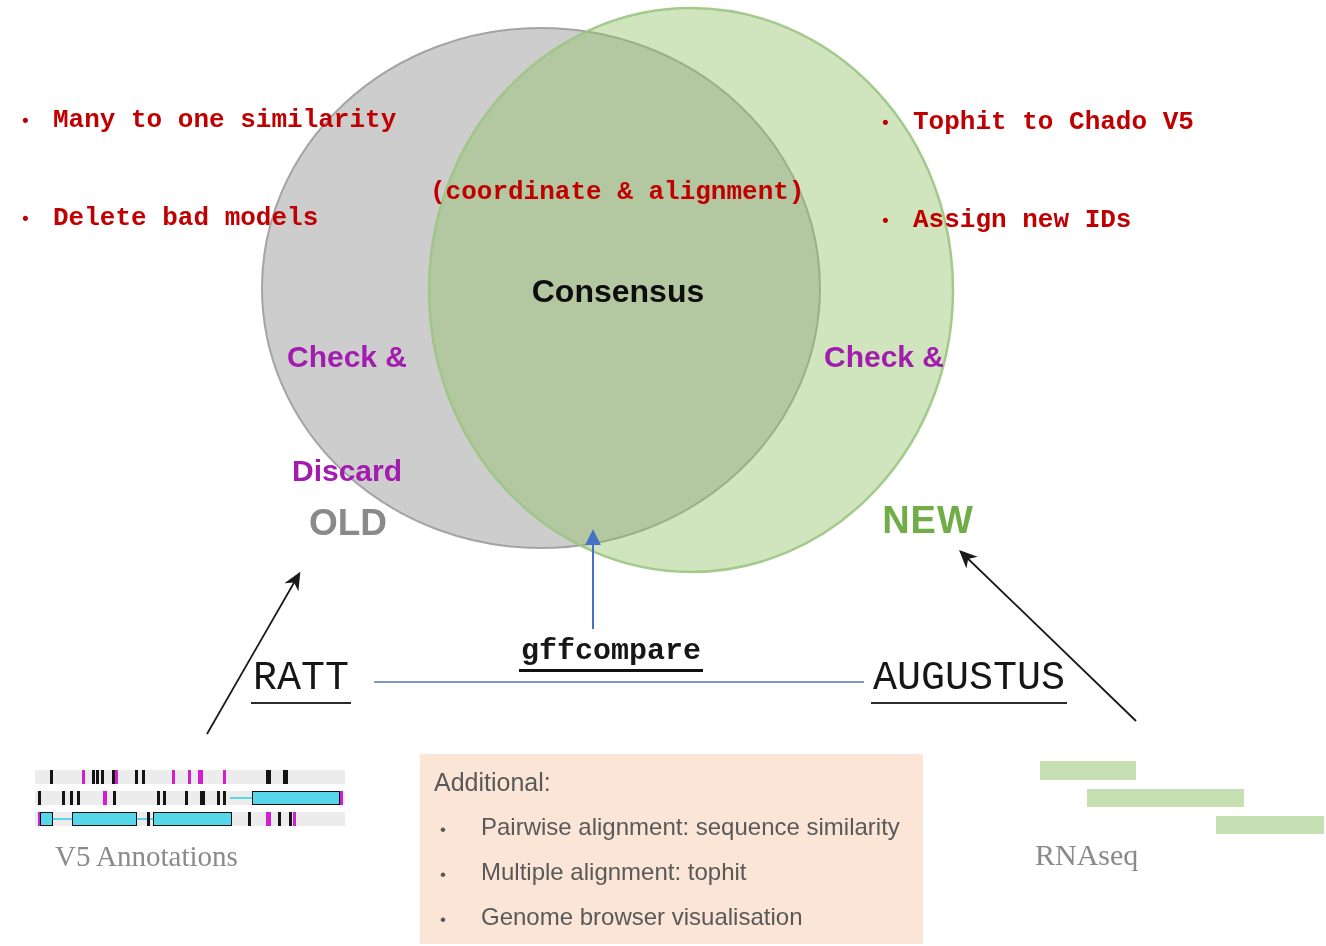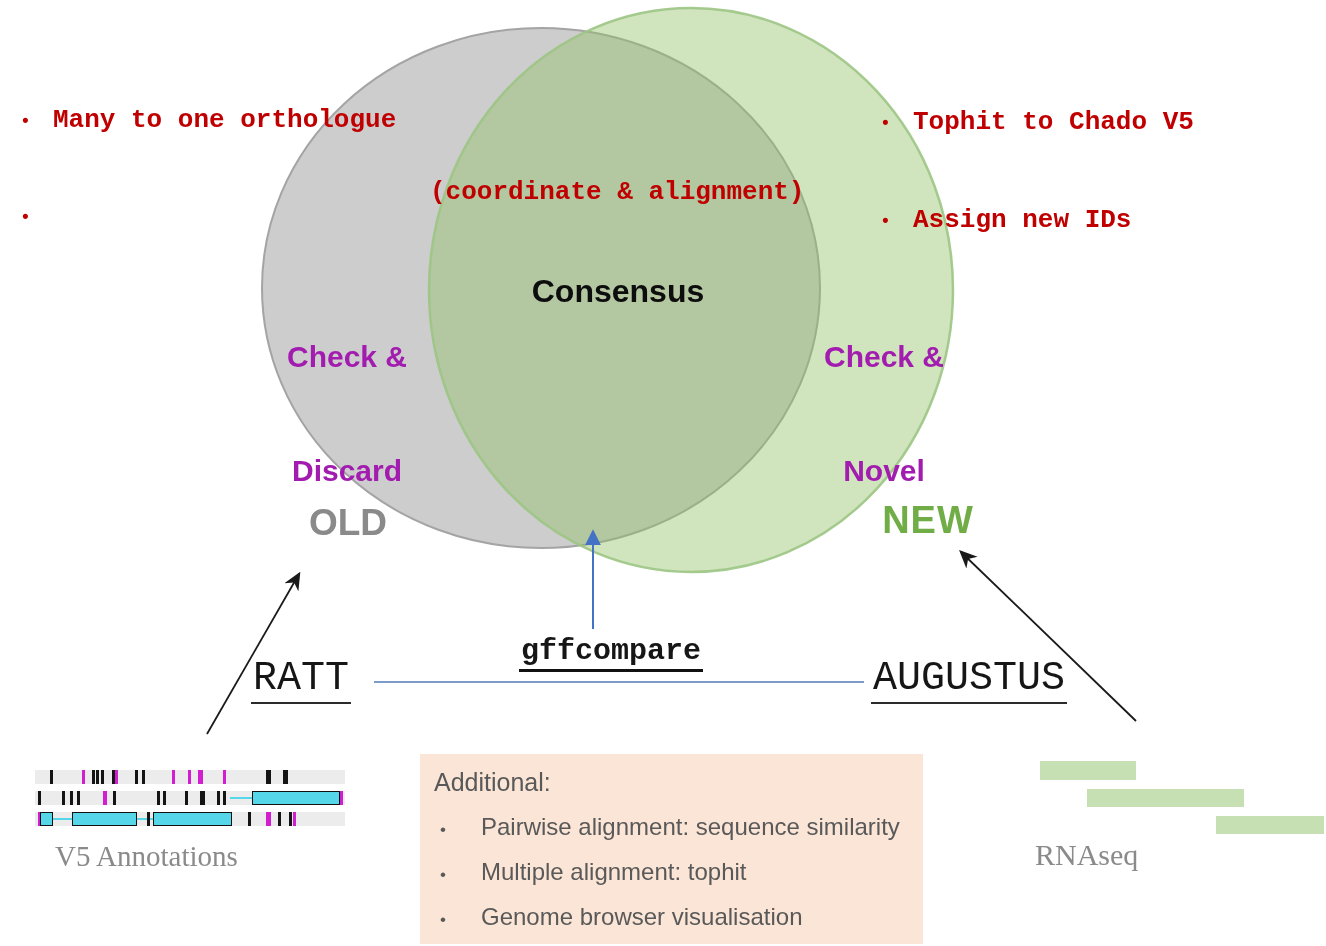--- a/index.html
+++ b/index.html
@@ -53,24 +53,25 @@
     <ellipse class="ellipse-new" cx="691" cy="290" rx="262" ry="282"></ellipse>
     <line class="connector" x1="374" y1="682" x2="864" y2="682"></line>
     <line class="arrow-blue" x1="593" y1="629" x2="593" y2="534" marker-end="url(#ah-b)"></line>
     <line class="arrow-black" x1="207" y1="734" x2="299" y2="574" marker-end="url(#ah-k)"></line>
     <line class="arrow-black" x1="1136" y1="721" x2="961" y2="552" marker-end="url(#ah-k)"></line>
   </svg>
 
   <div class="txt mono-red abs" style="left:20px;top:40px;">
     <div class="note-row">
       <span class="bullet">•</span>
-      <span>Many to one orthologue</span>
+      <span>Many to one similarity</span>
     </div>
     <div class="note-row">
       <span class="bullet">•</span>
+      <span>Delete bad models</span>
     </div>
   </div>
 
   <div class="txt mono-red abs" style="left:880px;top:42px;">
     <div class="note-row">
       <span class="bullet">•</span>
       <span>Tophit to Chado V5</span>
     </div>
     <div class="note-row">
       <span class="bullet">•</span>
@@ -80,21 +81,20 @@
 
   <div class="txt mono-red" style="left:430px;top:176px;width:380px;text-align:left;">(coordinate &amp; alignment)</div>
 
   <div class="txt region" style="left:247px;top:262px;width:200px;">
     <div>Check &amp;</div>
     <div>Discard</div>
   </div>
   <div class="txt consensus" style="left:508px;top:273px;width:220px;">Consensus</div>
   <div class="txt region" style="left:784px;top:262px;width:200px;">
     <div>Check &amp;</div>
-    <div>Novel</div>
   </div>
 
   <div class="txt old-label" style="left:298px;top:502px;width:100px;">OLD</div>
   <div class="txt new-label" style="left:866px;top:499px;width:124px;">NEW</div>
 
   <div class="txt tool big" style="left:251px;top:656px;">RATT</div>
   <div class="txt tool big" style="left:871px;top:656px;">AUGUSTUS</div>
   <div class="txt tool boldtool" style="left:519px;top:634px;">gffcompare</div>
 
   <div id="v5-fig" class="abs" style="left:35px;top:765px;width:310px;height:70px;">

